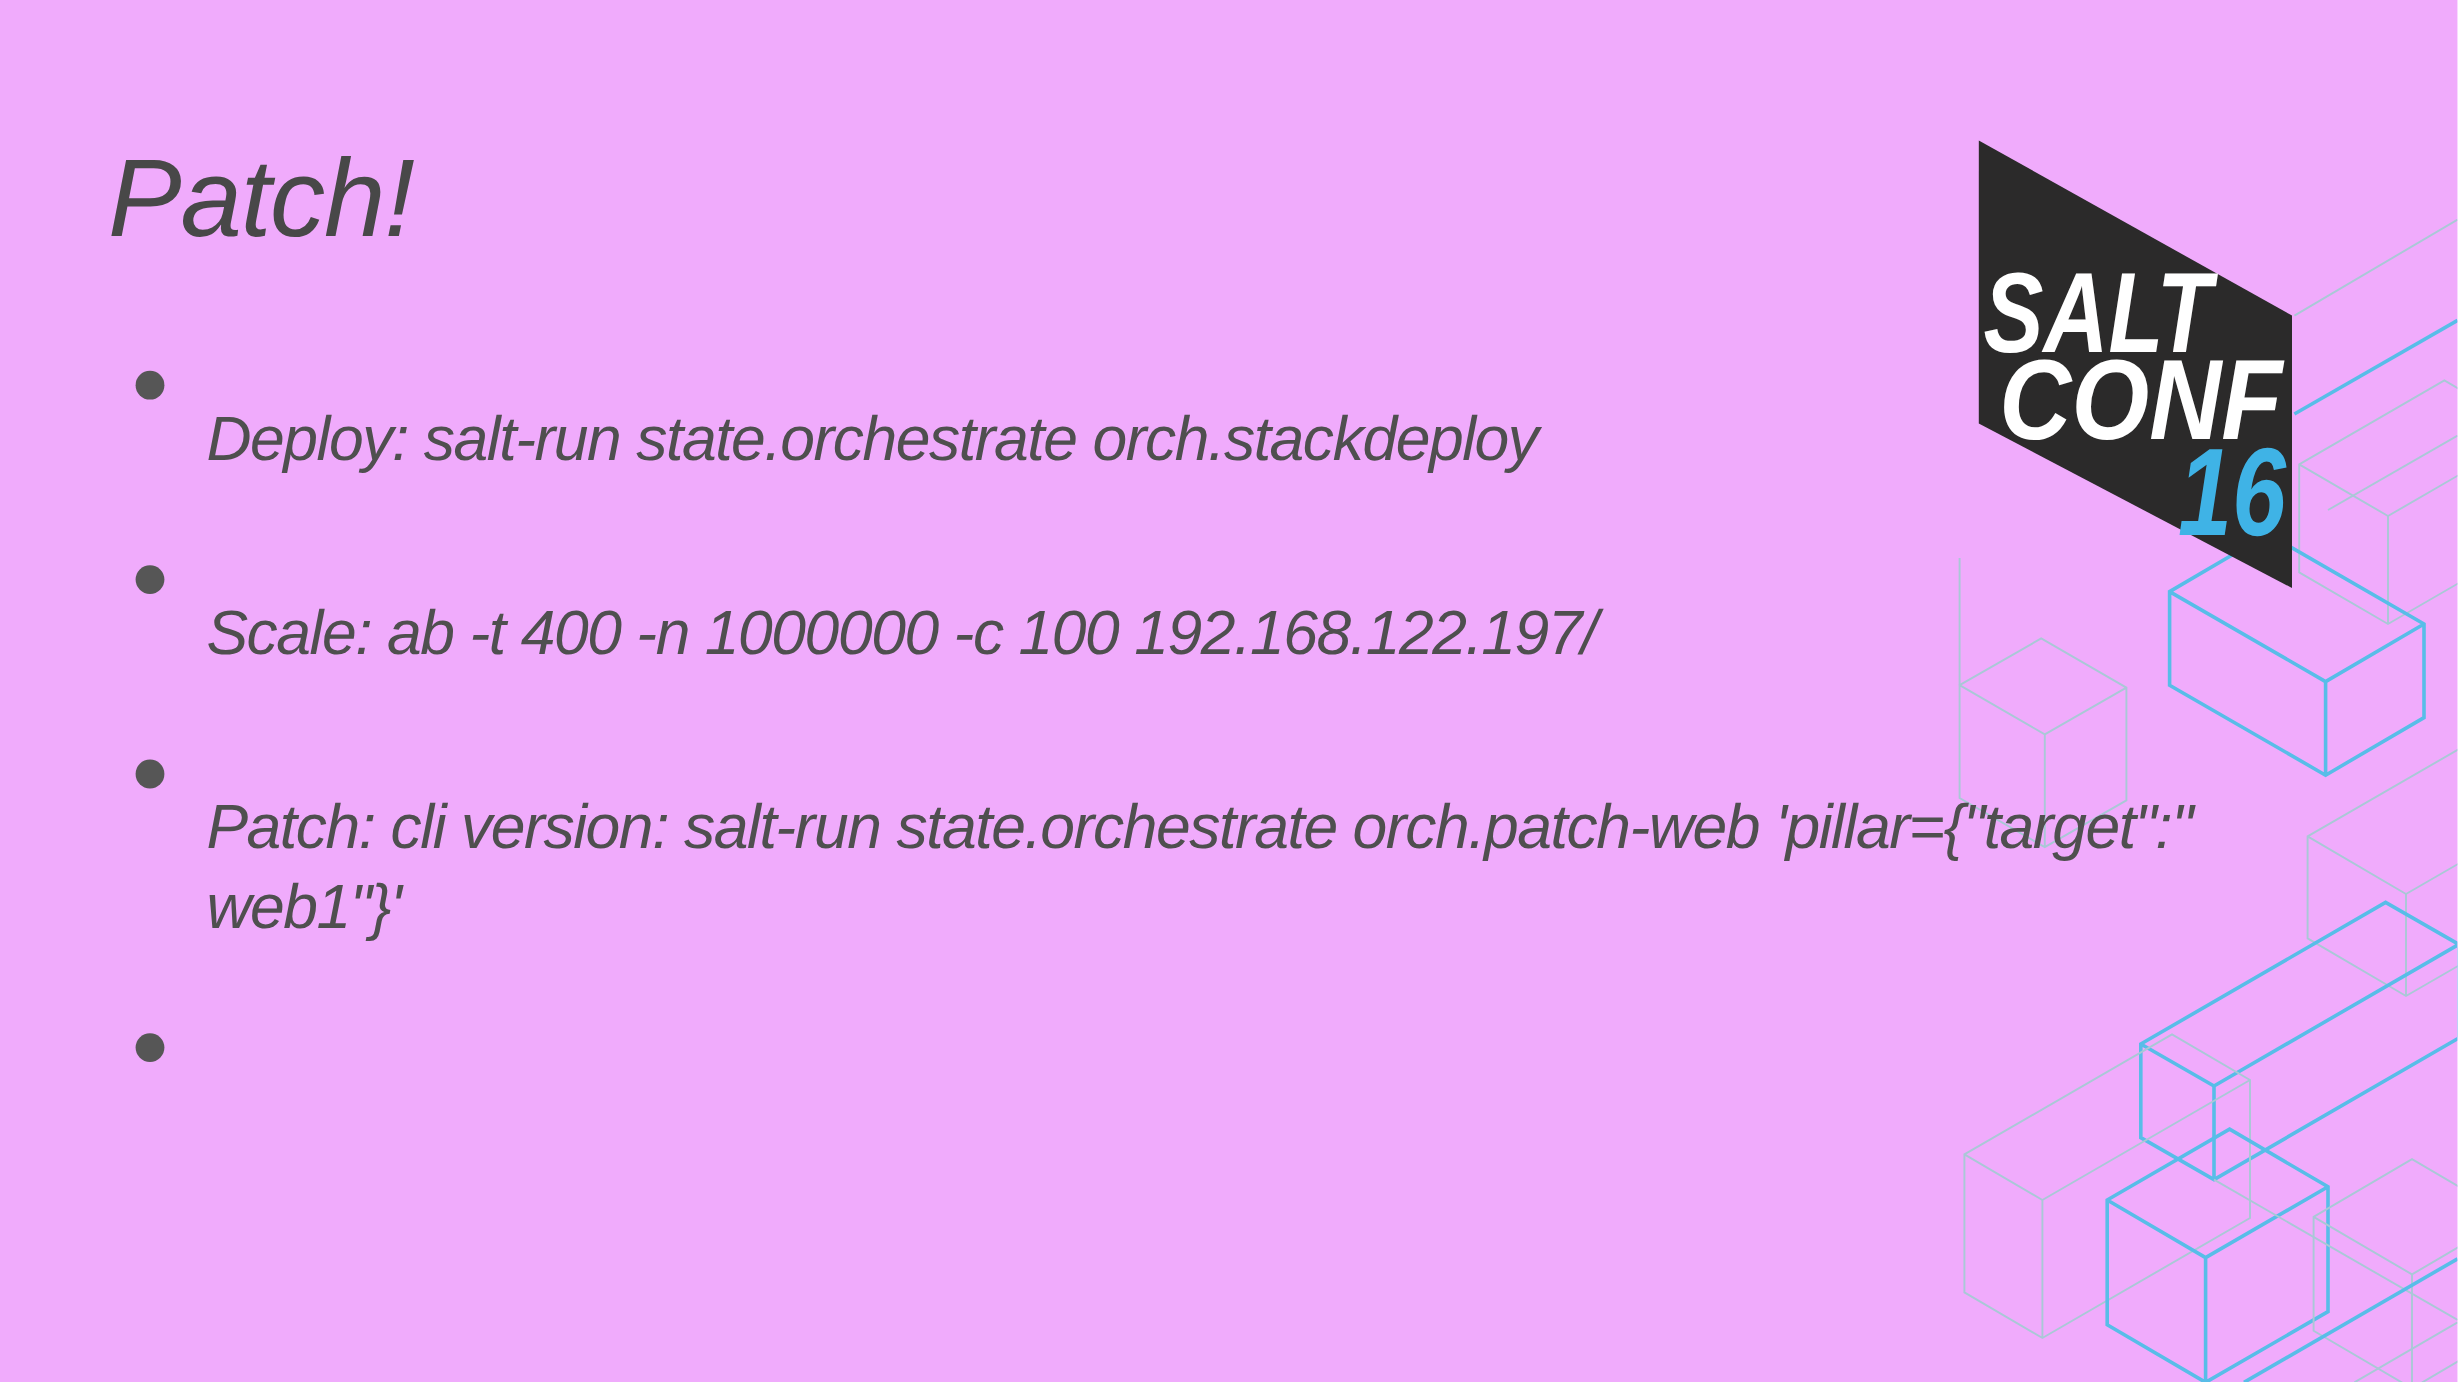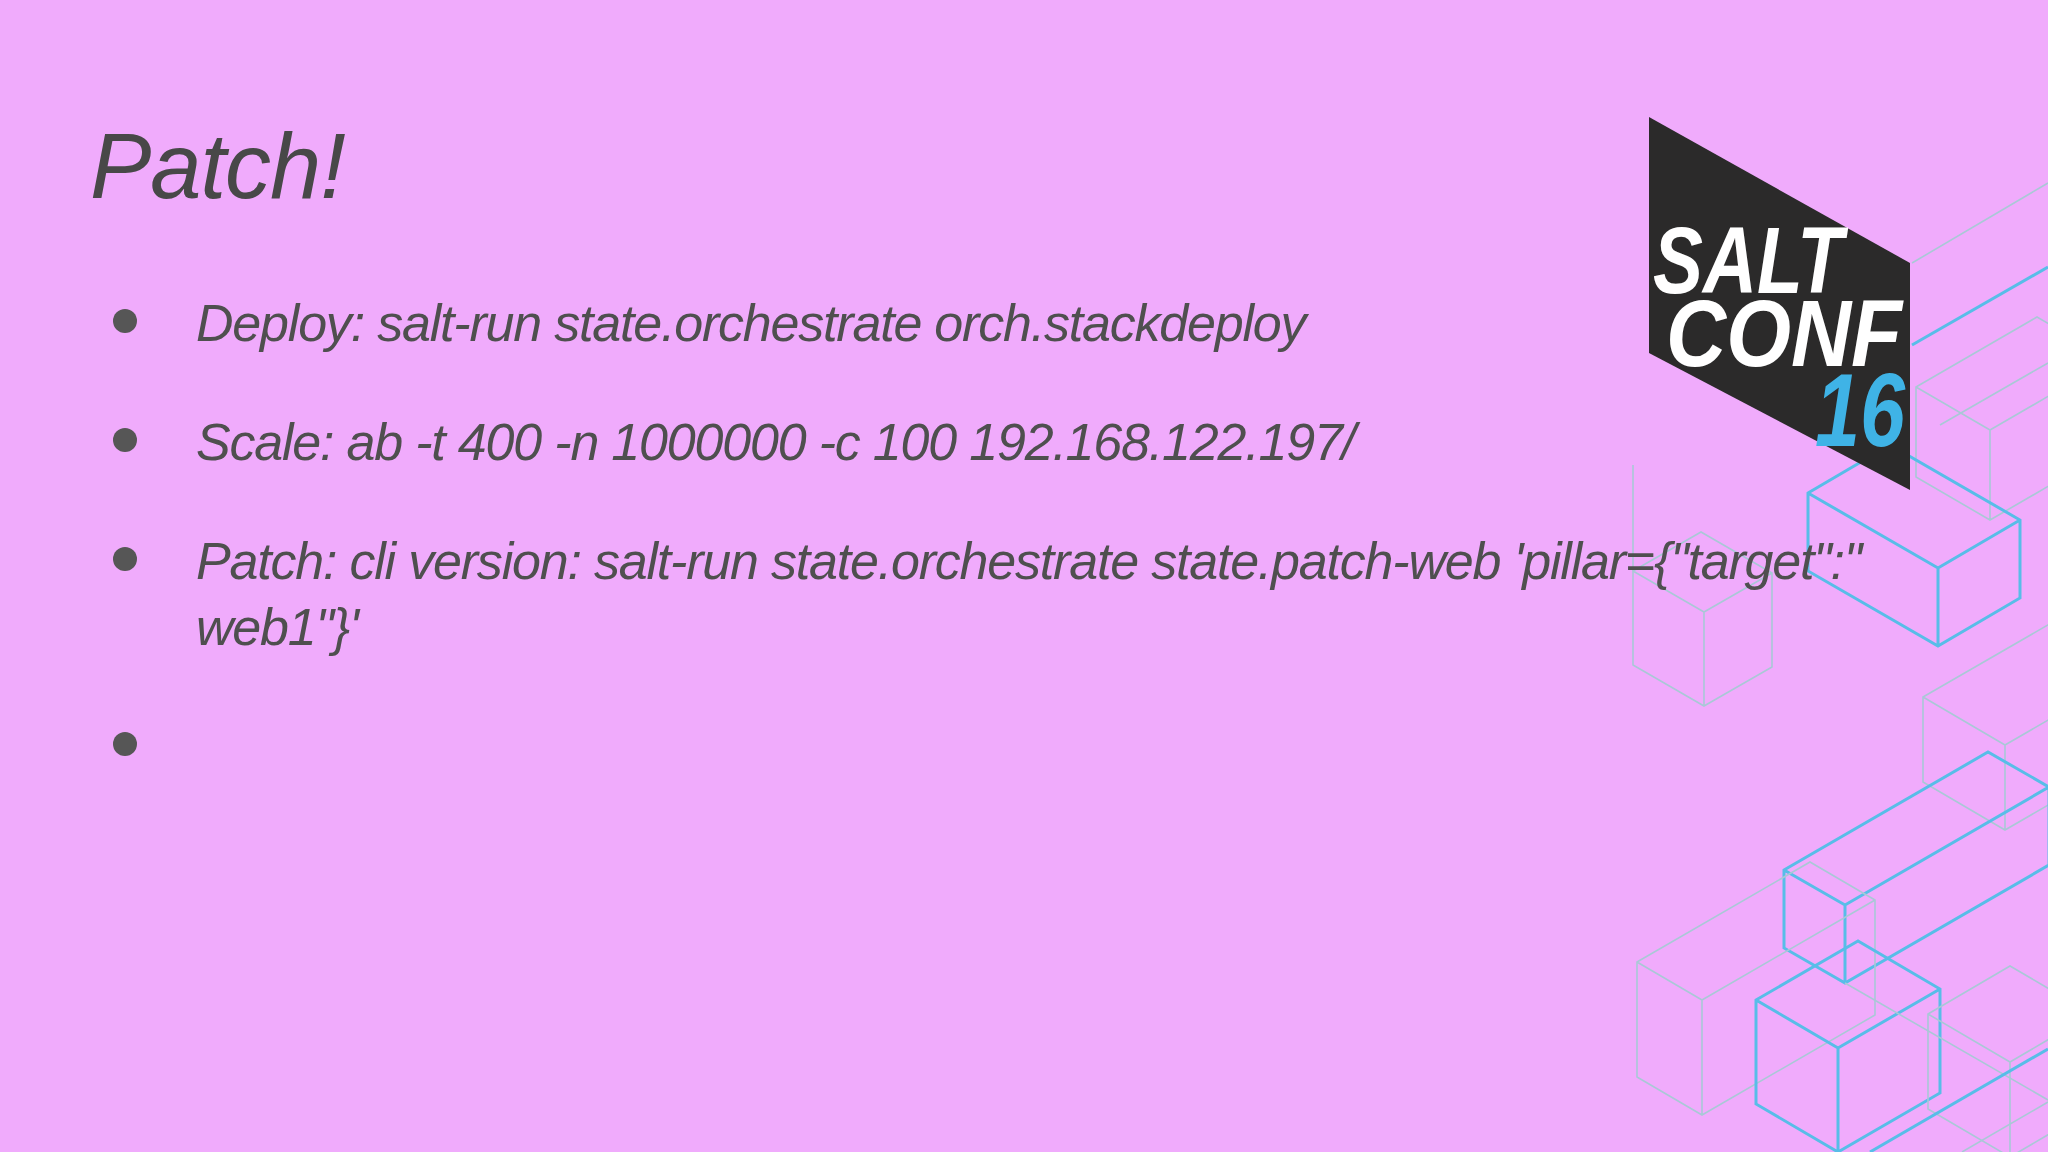--- a/index.html
+++ b/index.html
@@ -37,20 +37,21 @@
   }
   .bullets {
     position:absolute; left:113px; top:290px; z-index:2;
     margin:0; padding:0; list-style:none;
     width:1900px;
   }
   .bullets li {
     display:flex;
     align-items:flex-start;
     margin:0 0 53px 0;
+    flex-direction:column;
   }
   .dot {
     flex:0 0 auto;
     width:24px; height:24px;
     margin-top:19px;
     border-radius:50%;
     background:#565656;
   }
   .btxt {
     margin-left:59px;
@@ -115,21 +116,21 @@
     </li>
     <li>
       <span class="dot"></span>
       <div class="btxt">
         <div class="line">Scale: ab -t 400 -n 1000000 -c 100 192.168.122.197/</div>
       </div>
     </li>
     <li>
       <span class="dot"></span>
       <div class="btxt">
-        <div class="line">Patch: cli version: salt-run state.orchestrate state.patch-web 'pillar={"target":"</div>
+        <div class="line">Patch: cli version: salt-run state.orchestrate orch.patch-web 'pillar={"target":"</div>
         <div class="line">web1"}'</div>
       </div>
     </li>
     <li>
       <span class="dot"></span>
     </li>
   </ul>
 
 </div>
 

